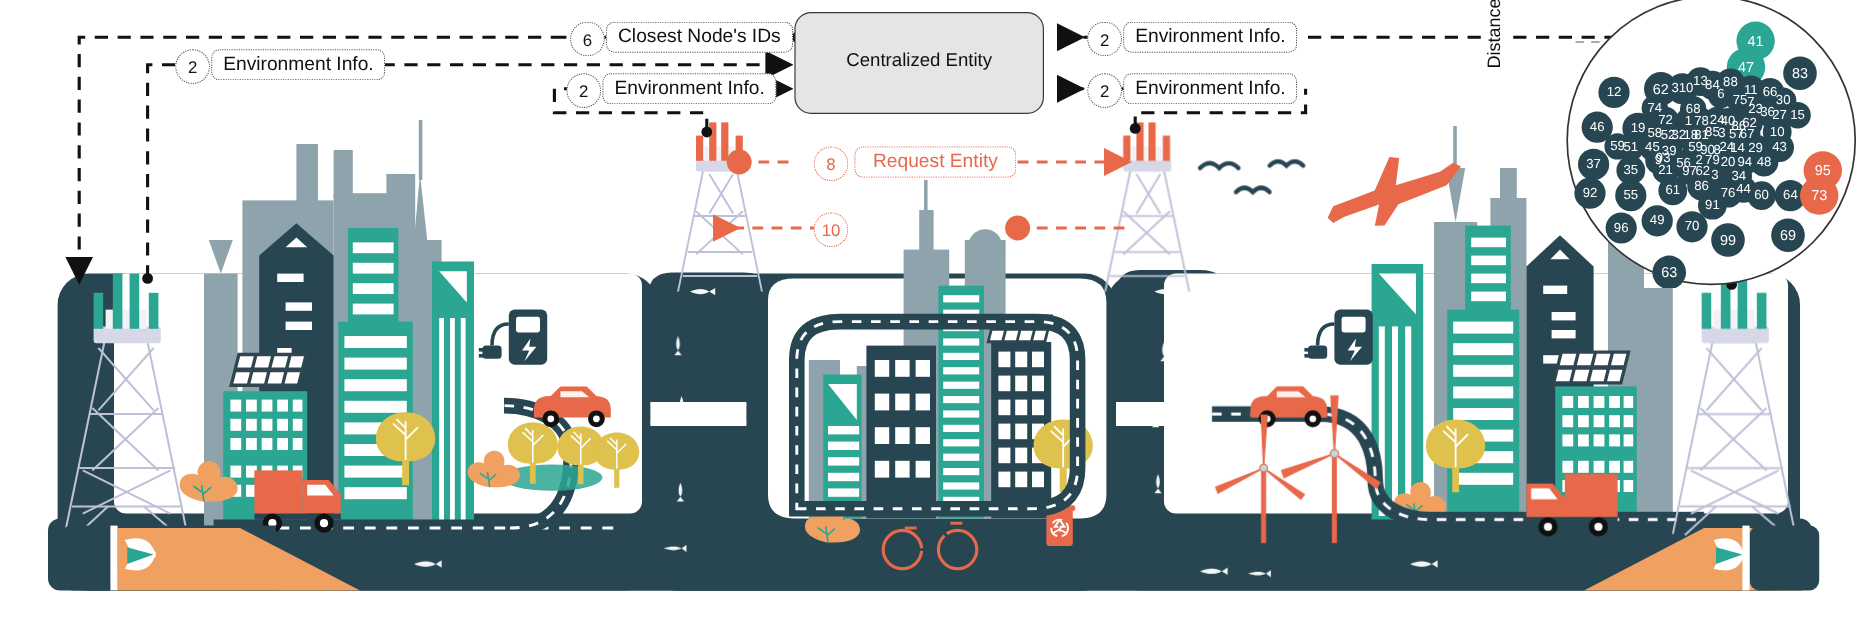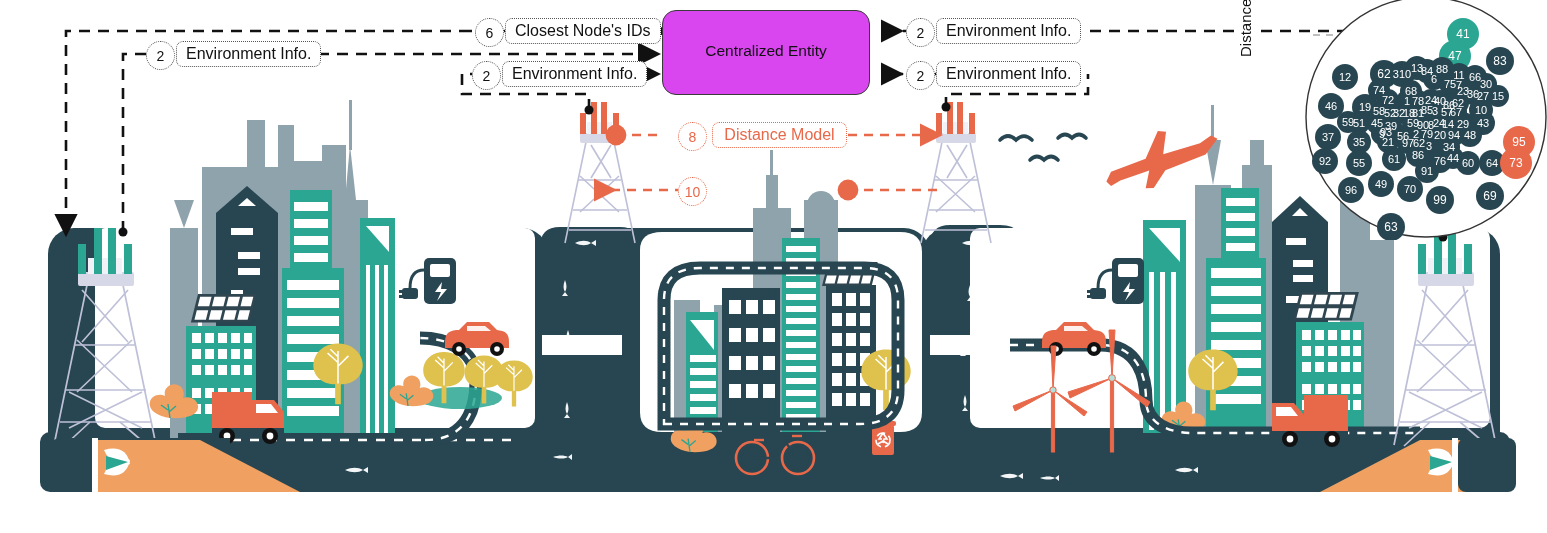--- a/index.html
+++ b/index.html
@@ -5,21 +5,21 @@
   html,body{margin:0;padding:0;background:#fff;}
   body{font-family:"Liberation Sans",sans-serif;}
   #stage{position:relative;width:1547px;height:533px;background:#ffffff;overflow:hidden;}
   svg{display:block;}
   #scene{position:absolute;left:0;top:0;width:1547px;height:533px;}
   #overlay{position:absolute;left:0;top:0;width:1547px;height:533px;}
 
   
   .ce-box{
     position:absolute;left:662px;top:10px;width:208px;height:85px;
-    border:1.6px solid #3a3a3a;border-radius:14px;background:#d946ef;
+    border:1.6px solid #3a3a3a;border-radius:14px;background:#e5e5e5;
     display:flex;flex-direction:column;align-items:center;justify-content:center;
     box-sizing:border-box;text-align:center;z-index:40;
   }
   .ce-title{font-size:15.5px;color:#111;line-height:1.1;margin-bottom:3px;}
   .ce-sub{font-size:9.4px;color:#222;line-height:1.22;padding:0 9px;}
 
   
   .pill{
     position:absolute;display:flex;align-items:center;justify-content:center;
     border:1.3px dotted #555;border-radius:7px;background:#fff;
@@ -722,21 +722,21 @@
   <div class="num" style="left:472px;top:61px;">2</div>
   <div class="pill" style="left:502px;top:61px;">Environment Info.</div>
 
   <div class="num" style="left:906px;top:18px;">2</div>
   <div class="pill" style="left:936px;top:18px;">Environment Info.</div>
 
   <div class="num" style="left:906px;top:61px;">2</div>
   <div class="pill" style="left:936px;top:61px;">Environment Info.</div>
 
   <div class="num red" style="left:678px;top:122px;">8</div>
-  <div class="pill red" style="left:712px;top:122px;width:135px;">Distance Model</div>
+  <div class="pill red" style="left:712px;top:122px;width:135px;">Request Entity</div>
 
   <div class="num red" style="left:678px;top:177px;">10</div>
 
   <div class="dmap-label">Distance Map</div>
   <svg id="dmap" viewBox="0 0 246 246">
     <circle cx="123" cy="123" r="120" fill="#ffffff" stroke="#333" stroke-width="1.4"></circle>
     <g id="dmap-nodes">
         <circle cx="42" cy="83" r="13" fill="#274651"></circle>
         <circle cx="81" cy="80" r="14" fill="#274651"></circle>
         <circle cx="197" cy="67" r="14" fill="#274651"></circle>

